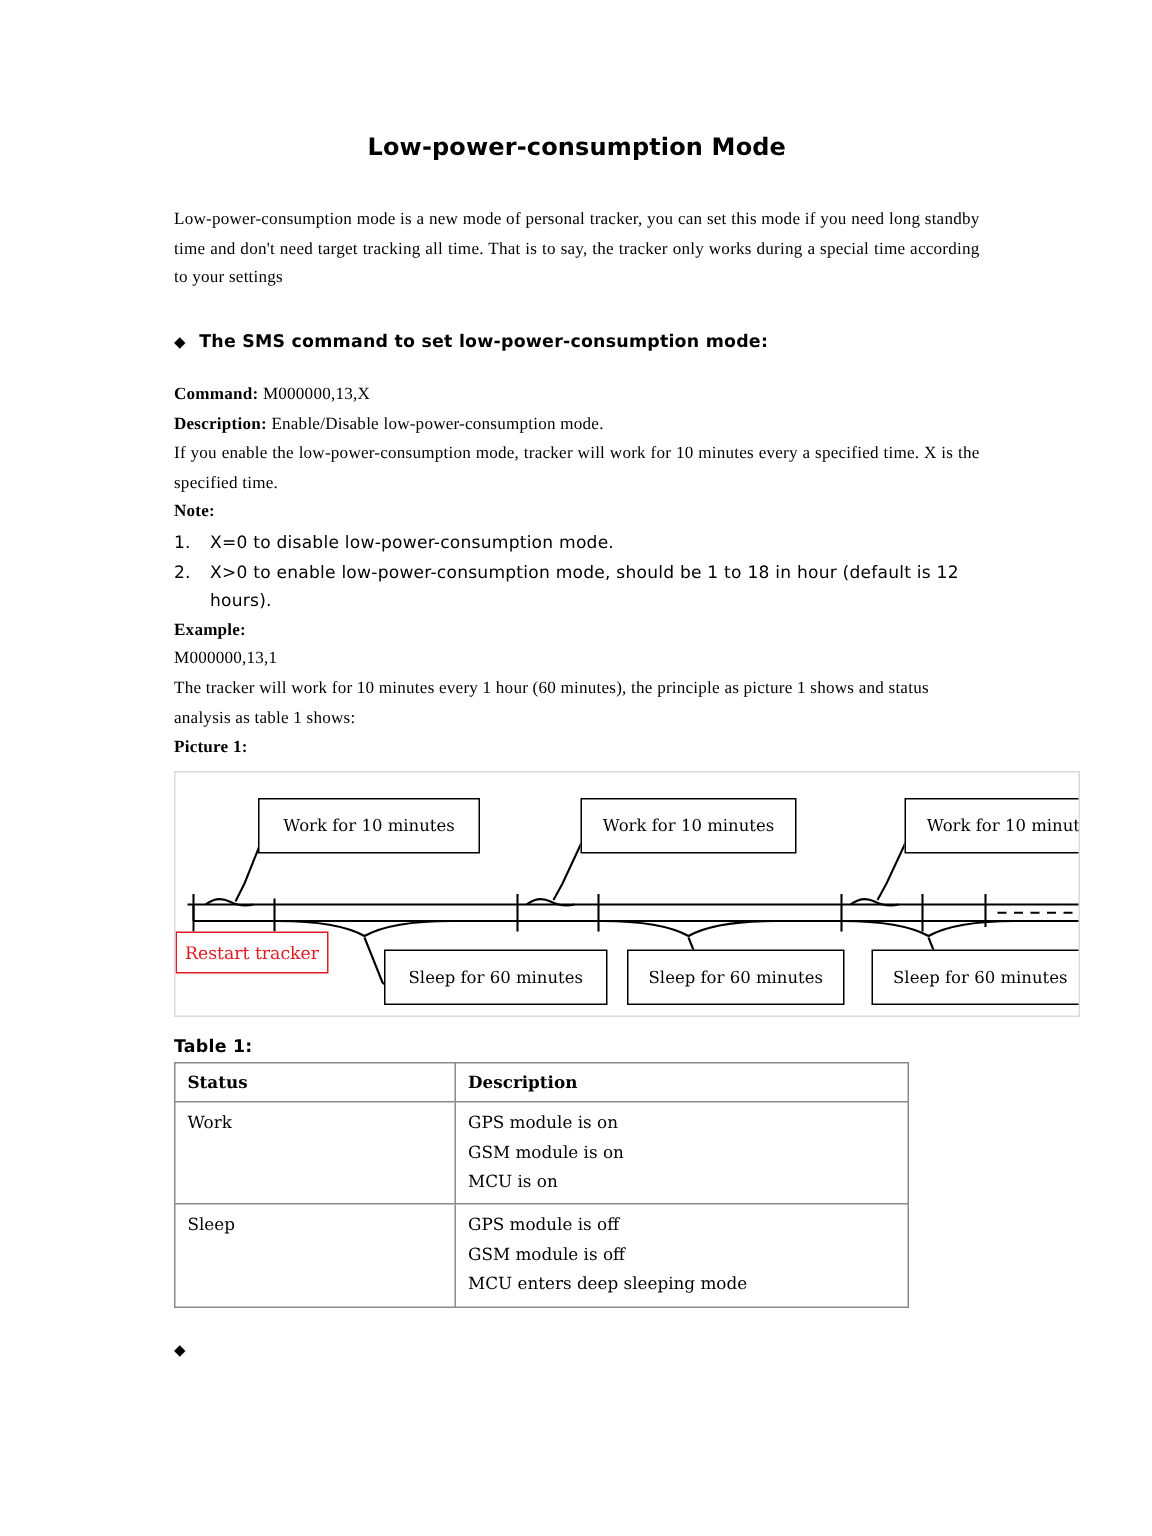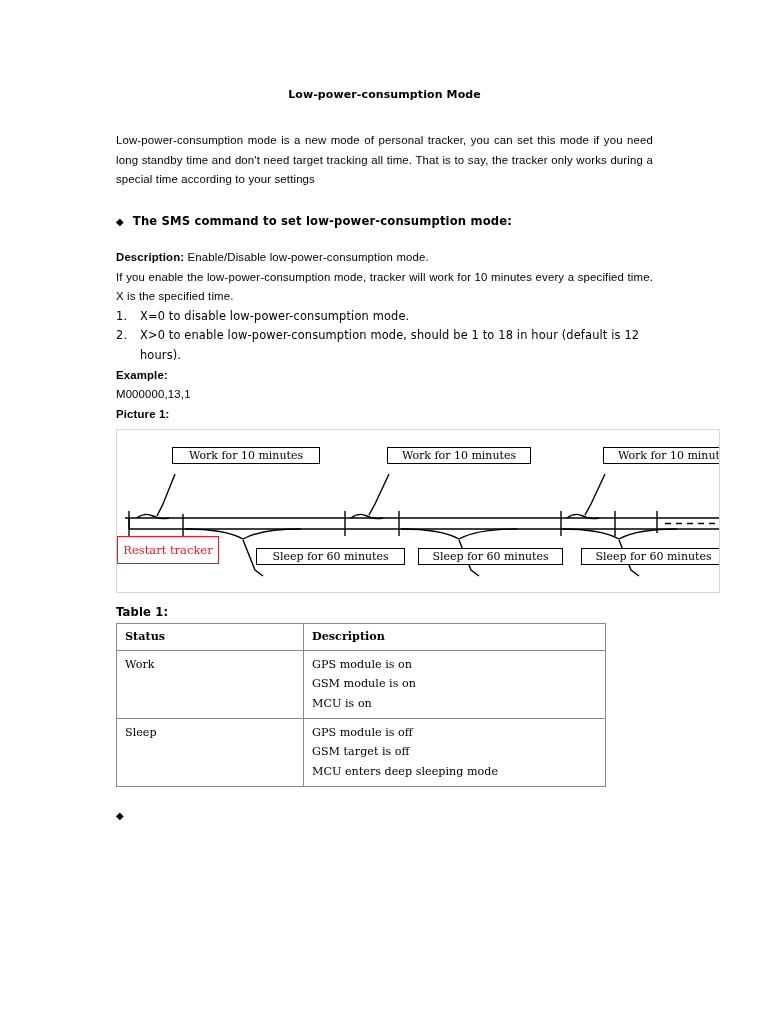--- a/index.html
+++ b/index.html
@@ -25,31 +25,31 @@
   .content {
     position: absolute;
     left: 116px;
     top: 88px;
     width: 537px;
   }
 
   
   .doc-title {
     font-family: "DejaVu Sans", sans-serif;
-    font-size: 11px;
+    font-size: 16px;
     font-weight: bold;
     text-align: center;
     letter-spacing: 0.1px;
     margin: 0 0 30px 0;
     line-height: 1.2;
   }
 
   
   .para {
-    font-family: Liberation Sans, sans-serif;
+    font-family: Liberation Serif, serif;
     font-size: 11.4px;
     line-height: 19.6px;
     text-align: justify;
     margin: 0;
     letter-spacing: 0.15px;
   }
   .para.nj { text-align: left; }
   .gap-md { height: 20px; }
   .gap-lg { height: 24px; }
 
@@ -106,21 +106,21 @@
   .diag-box {
     position: absolute;
     border: 1px solid #000000;
     box-sizing: border-box;
     background: #ffffff;
     font-family: "DejaVu Serif", serif;
     font-size: 11px;
     display: flex;
     align-items: center;
     justify-content: center;
-    height: 17px;
+    height: 37px;
     white-space: nowrap;
   }
   .restart-box {
     position: absolute;
     border: 1.3px solid #e01b24;
     box-sizing: border-box;
     background: #ffffff;
     color: #e01b24;
     font-family: "DejaVu Serif", serif;
     font-size: 11.5px;
@@ -181,33 +181,36 @@
 
     <div class="gap-lg"></div>
 
     <div class="heading">
       <span class="diamond">◆</span>
       <span>The SMS command to set low-power-consumption mode:</span>
     </div>
 
     <div class="gap-md"></div>
 
+    <p class="para nj"><span class="lbl-bold">Command:</span> <span>M000000,13,X</span></p>
 
     <p class="para nj"><span class="lbl-bold">Description:</span> <span>Enable/Disable low-power-consumption mode.</span></p>
 
     <p class="para">If you enable the low-power-consumption mode, tracker will work for 10 minutes every a specified time. X is the specified time.</p>
 
+    <p class="para nj lbl-bold">Note:</p>
 
     <ul class="note-list">
       <li><span class="num">1.</span><span>X=0 to disable low-power-consumption mode.</span></li>
       <li><span class="num">2.</span><span>X&gt;0 to enable low-power-consumption mode, should be 1 to 18 in hour (default is 12 hours).</span></li>
     </ul>
 
     <p class="para nj lbl-bold">Example:</p>
     <p class="para nj">M000000,13,1</p>
+    <p class="para nj">The tracker will work for 10 minutes every 1 hour (60 minutes), the principle as picture 1 shows and status analysis as table 1 shows:</p>
 
     <p class="para nj lbl-bold">Picture 1:</p>
 
     <div class="figure-frame">
 
       <svg class="diag-svg" width="604" height="164" viewBox="0 0 604 164">
         <g fill="none" stroke="#000000" stroke-width="1.4">
 
           <path d="M8 88 L604 88"></path>
 
@@ -274,21 +277,21 @@
           <td>
             <span class="ln">GPS module is on</span>
             <span class="ln">GSM module is on</span>
             <span class="ln">MCU is on</span>
           </td>
         </tr>
         <tr>
           <td>Sleep</td>
           <td>
             <span class="ln">GPS module is off</span>
-            <span class="ln">GSM target is off</span>
+            <span class="ln">GSM module is off</span>
             <span class="ln">MCU enters deep sleeping mode</span>
           </td>
         </tr>
       </tbody>
     </table>
 
     <div class="gap-lg"></div>
 
     <div class="heading">
       <span class="diamond">◆</span>

